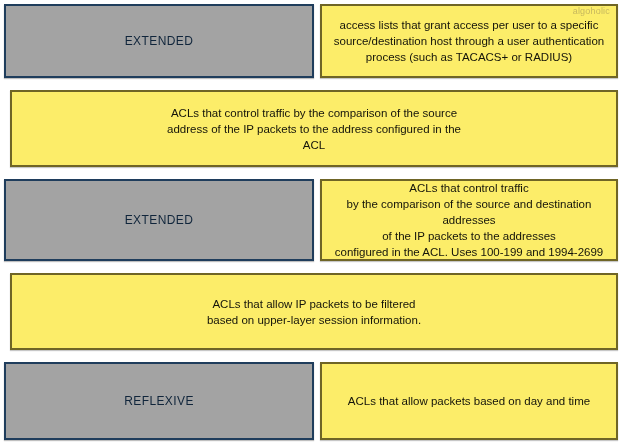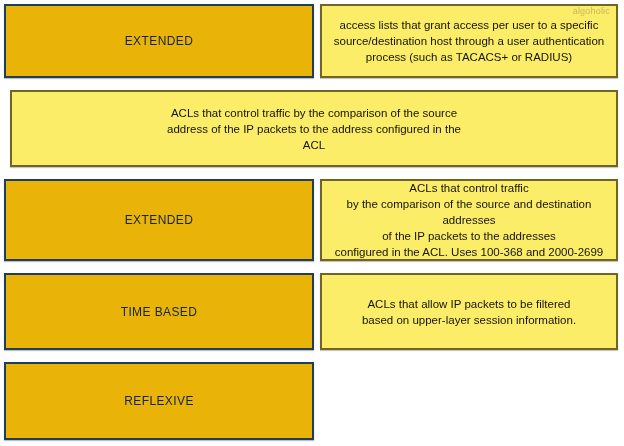--- a/index.html
+++ b/index.html
@@ -38,21 +38,21 @@
   
   .row-0 { height: 76px; }
   .row-1 { height: 79px; }
   .row-2 { height: 82px; }
   .row-3 { height: 79px; }
   .row-4 { height: 80px; }
 
   .term-box {
     width: 310px;
     flex: 0 0 310px;
-    background: #eab308;
+    background: #a3a3a3;
     border: 2px solid #1f3d5c;
     box-sizing: border-box;
     display: flex;
     align-items: center;
     justify-content: center;
     color: #10253b;
     font-size: 12px;
     letter-spacing: 0.4px;
     text-align: center;
     box-shadow: 0 1px 1px rgba(0,0,0,0.25);
@@ -124,35 +124,35 @@
 
   <div class="row row-2">
     <div class="term-box">
       <span>EXTENDED</span>
     </div>
     <div class="spacer"></div>
     <div class="def-box">
       <span class="def-text">ACLs that control traffic
 by the comparison of the source and destination addresses
 of the IP packets to the addresses
-configured in the ACL. Uses 100-368 and 2000-2699</span>
+configured in the ACL. Uses 100-199 and 1994-2699</span>
     </div>
   </div>
 
   <div class="row row-3">
-    <div class="term-box">
-      <span>TIME BASED</span>
-    </div>
     <div class="spacer"></div>
     <div class="def-box">
       <span class="def-text">ACLs that allow IP packets to be filtered
 based on upper-layer session information.</span>
     </div>
   </div>
 
   <div class="row row-4">
     <div class="term-box">
       <span>REFLEXIVE</span>
     </div>
     <div class="spacer"></div>
+    <div class="def-box">
+      <span class="def-text">ACLs that allow packets based on day and time</span>
+    </div>
   </div>
 
 </div>
 
 </body></html>

